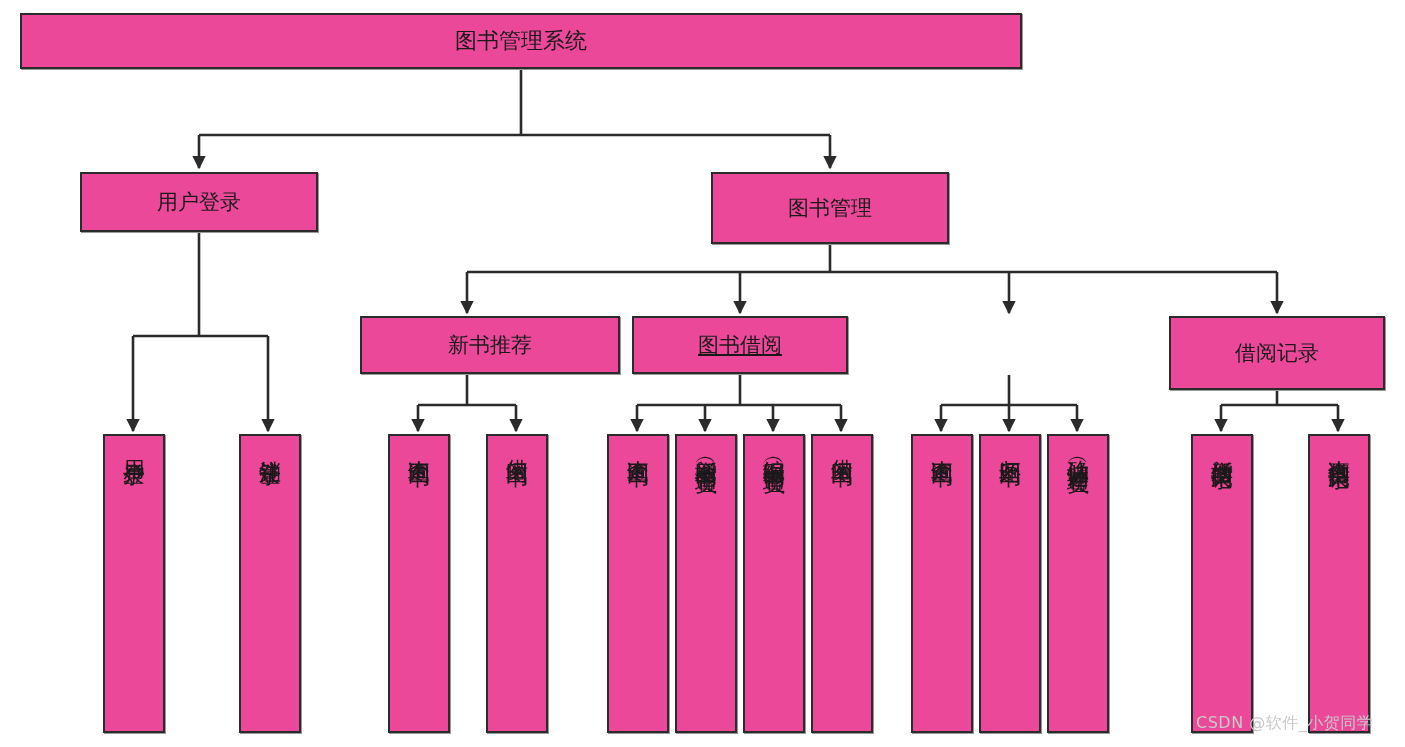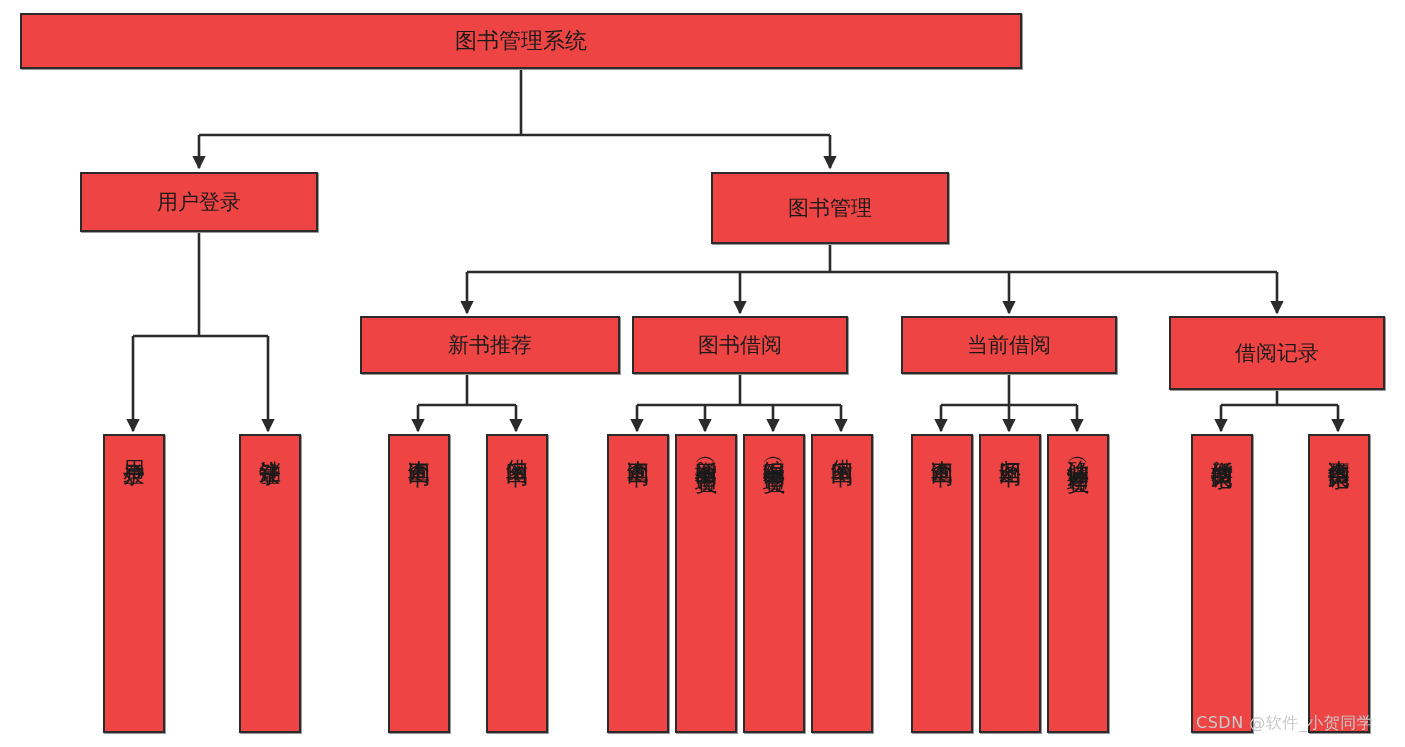--- a/index.html
+++ b/index.html
@@ -9,21 +9,21 @@
     background:#ffffff;
     font-family:"DejaVu Sans","Liberation Sans",sans-serif;
     overflow:hidden;
   }
   #canvas{position:relative;width:1405px;height:747px;}
   svg#wires{position:absolute;left:0;top:0;width:1405px;height:747px;}
 
   .node{
     position:absolute;
     box-sizing:border-box;
-    background:#ef4444;
+    background:#ec4899;
     border:2px solid #2b2b2b;
     display:flex;
     align-items:center;
     justify-content:center;
     color:#1a1a1a;
     box-shadow:1px 1px 0 #9a9a9a;
   }
   .node .lbl{
     display:block;
     text-align:center;
@@ -121,27 +121,24 @@
   </div>
 
   <div class="node h" style="left:711px;top:172px;width:238px;height:72px;">
     <span class="lbl">图书管理</span>
   </div>
 
   <div class="node h" style="left:360px;top:316px;width:260px;height:58px;">
     <span class="lbl">新书推荐</span>
   </div>
 
-  <div class="node h" style="left:632px;top:316px;width:216px;height:58px;">
+  <div class="node h" style="left:632px;top:316px;width:216px;height:58px;text-decoration:underline;">
     <span class="lbl">图书借阅</span>
   </div>
 
-  <div class="node h" style="left:901px;top:316px;width:216px;height:58px;">
-    <span class="lbl">当前借阅</span>
-  </div>
 
   <div class="node h" style="left:1169px;top:316px;width:216px;height:74px;">
     <span class="lbl">借阅记录</span>
   </div>
 
   <div class="node v" style="left:103px;top:434px;width:62px;height:299px;">
     <span class="lbl">用户登录</span>
   </div>
 
   <div class="node v" style="left:239px;top:434px;width:62px;height:299px;">

